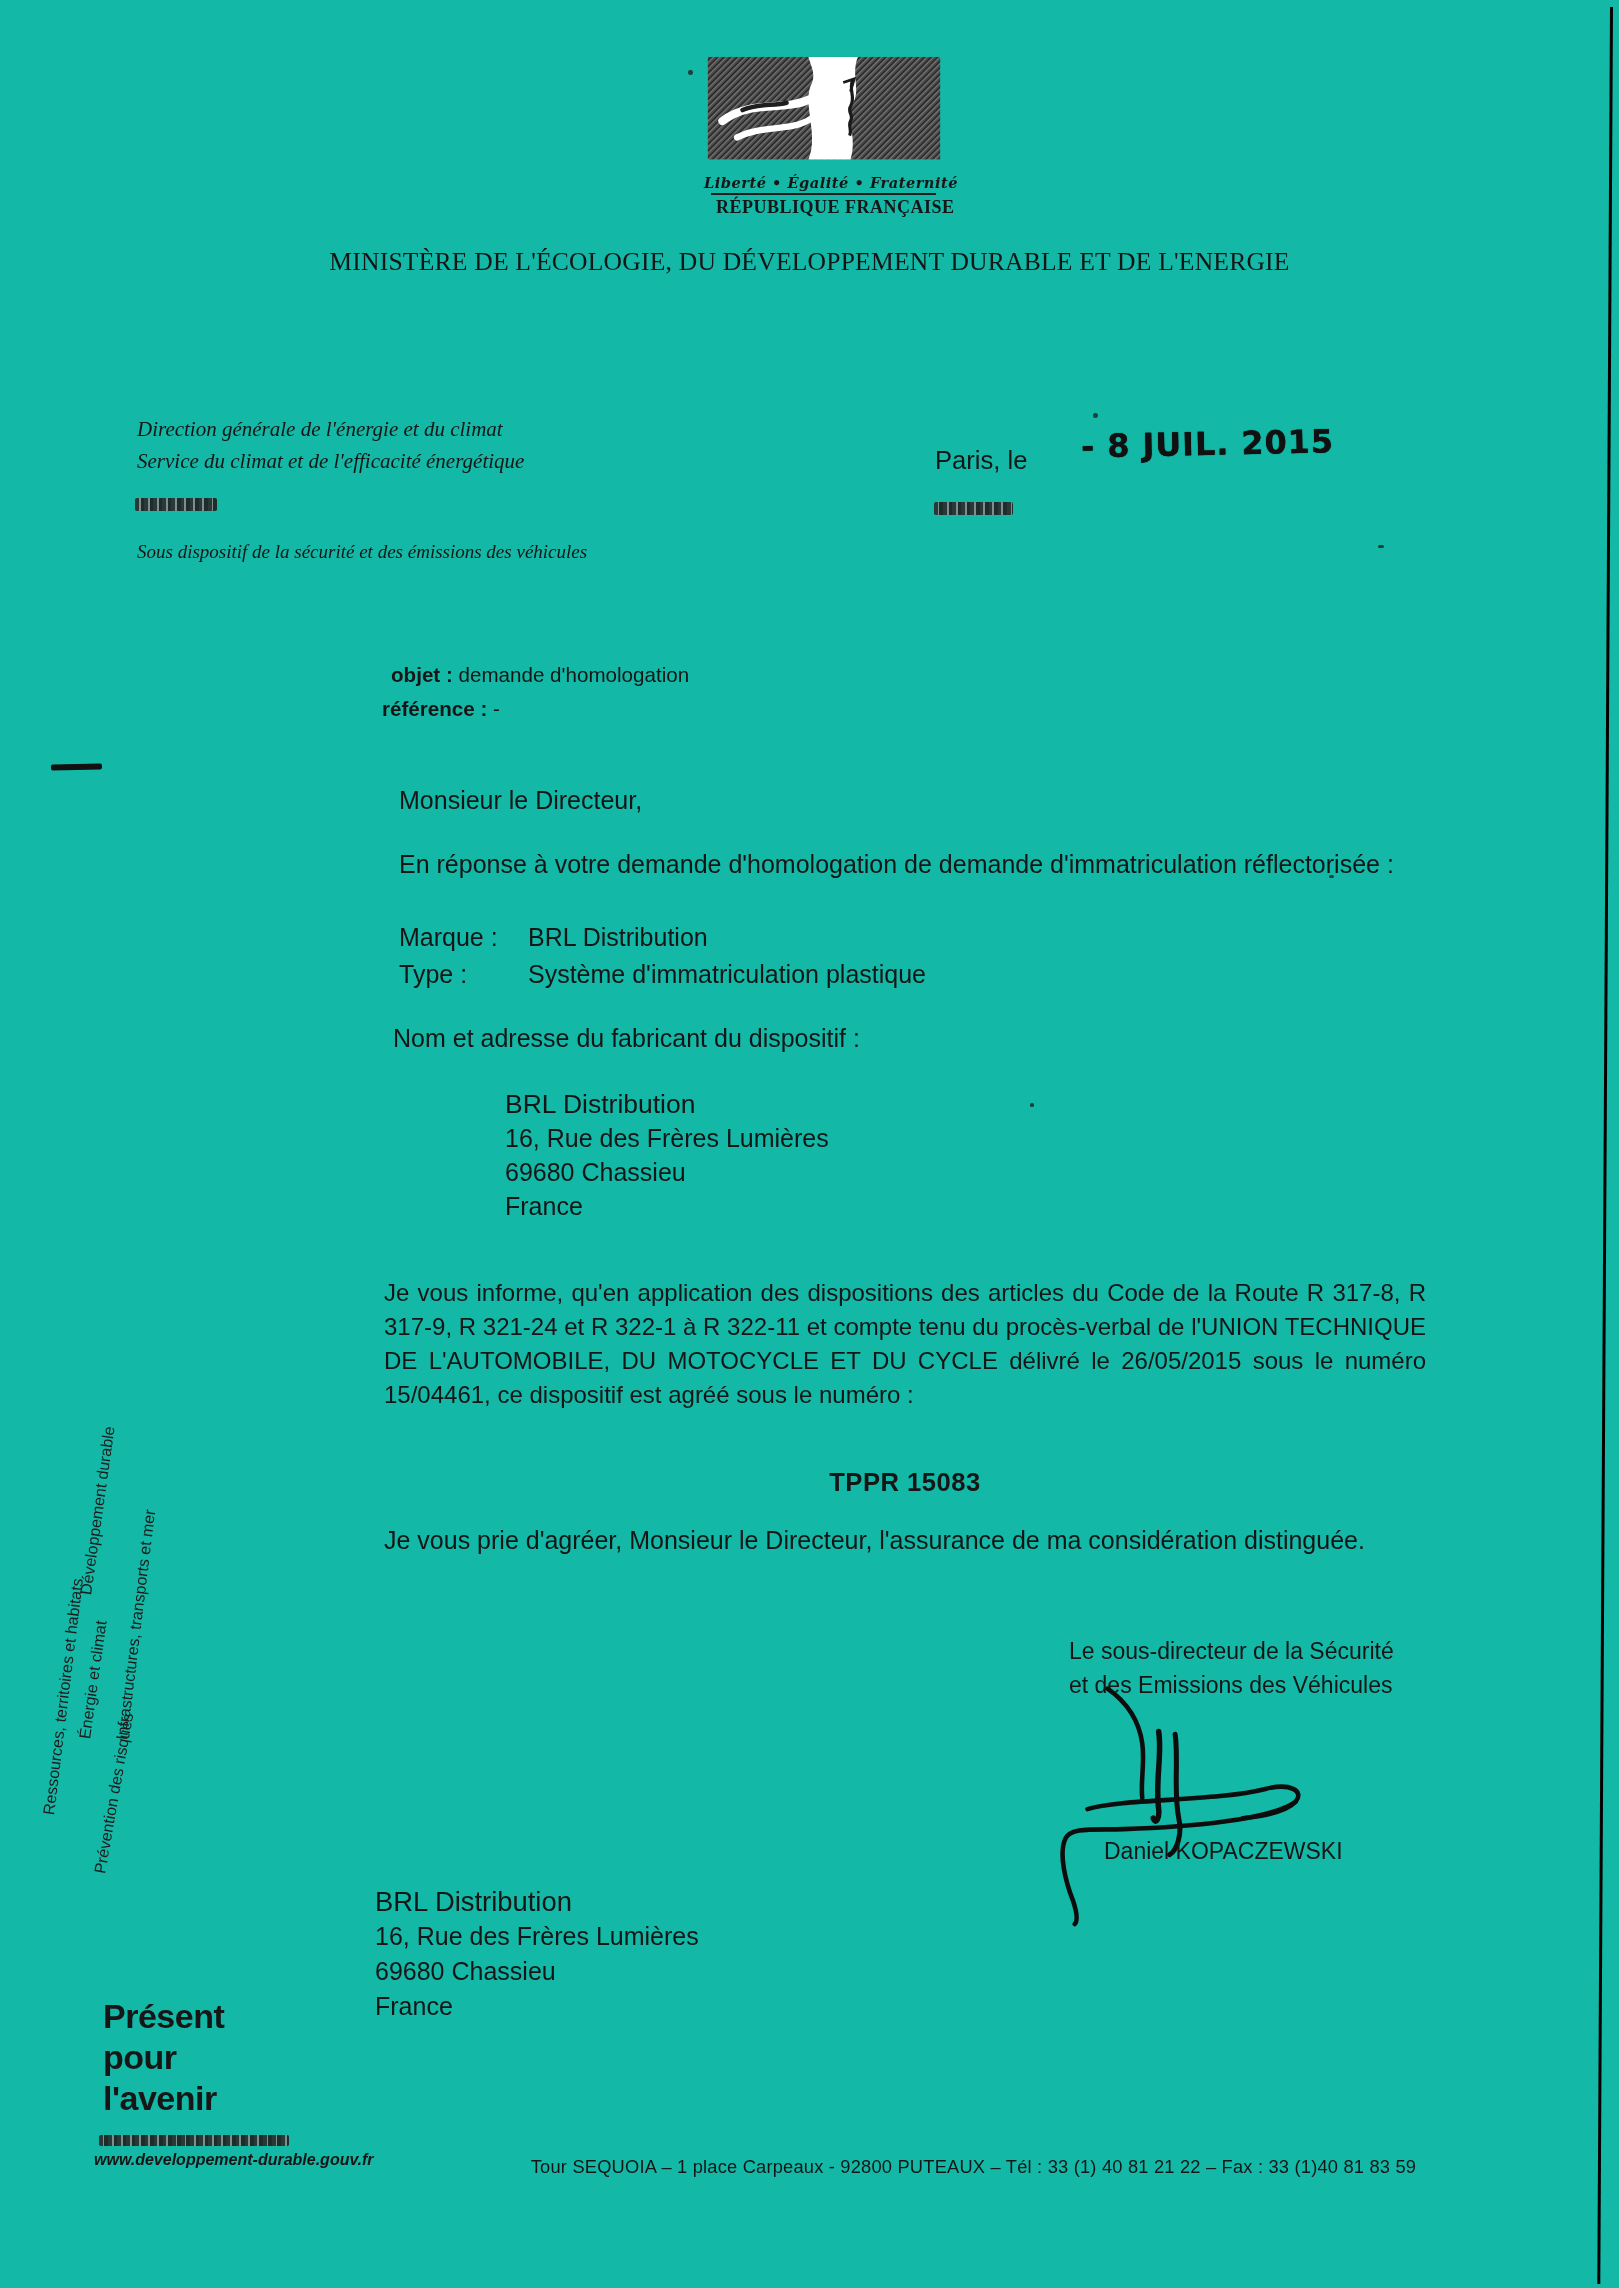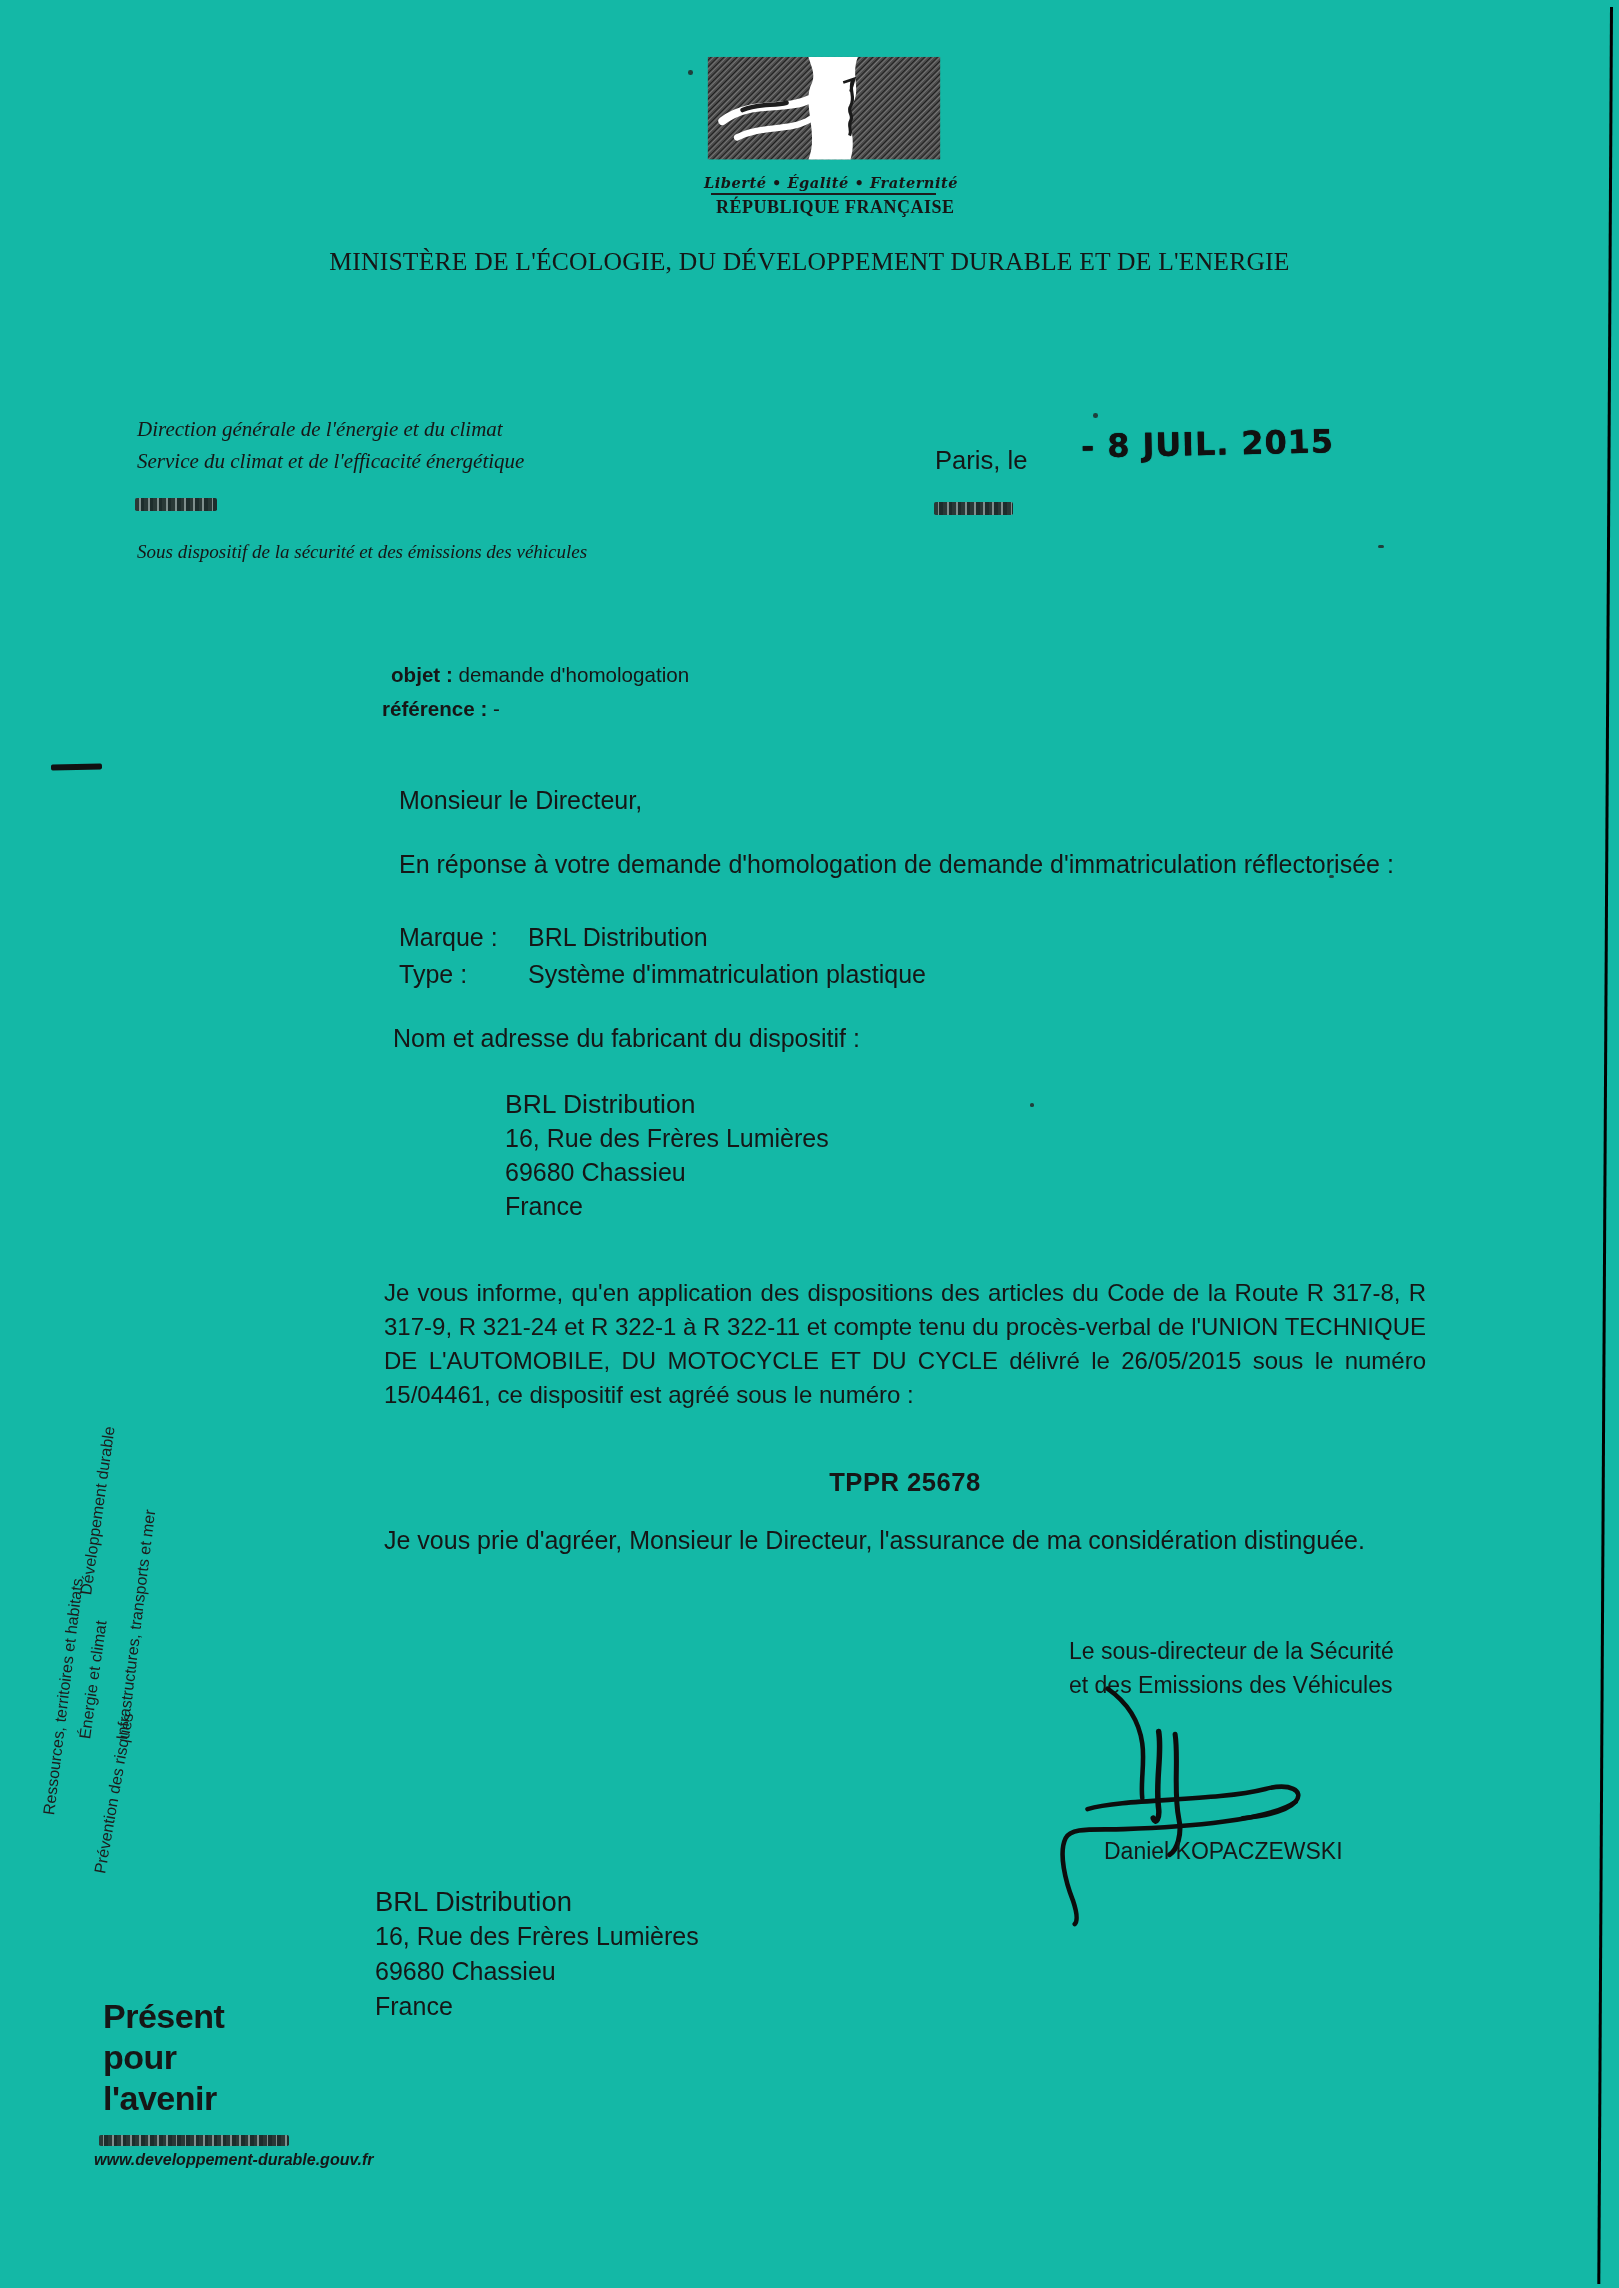--- a/index.html
+++ b/index.html
@@ -126,21 +126,21 @@
   <div class="abs body-text" style="left:393px;top:1024px;">Nom et adresse du fabricant du dispositif :</div>
 
   <div class="abs addr" style="left:505px;top:1087px;">
     <div class="first">BRL Distribution</div>
     <div>16, Rue des Frères Lumières</div>
     <div>69680 Chassieu</div>
     <div>France</div>
   </div>
 
   <div class="abs paragraph">Je vous informe, qu'en application des dispositions des articles du Code de la Route R 317-8, R 317-9, R 321-24 et R 322-1 à R 322-11 et compte tenu du procès-verbal de l'UNION TECHNIQUE DE L'AUTOMOBILE, DU MOTOCYCLE ET DU CYCLE délivré le 26/05/2015 sous le numéro 15/04461, ce dispositif est agréé sous le numéro :</div>
-  <div class="abs approval-number">TPPR 25678</div>
+  <div class="abs approval-number">TPPR 15083</div>
   <div class="abs body-text" style="left:384px;top:1526px;">Je vous prie d'agréer, Monsieur le Directeur, l'assurance de ma considération distinguée.</div>
 
   <div class="abs sig-title">
     <div>Le sous-directeur de la Sécurité</div>
     <div>et des Emissions des Véhicules</div>
   </div>
   <svg class="abs" style="left:1051px;top:1681px;" width="292" height="247" viewBox="0 0 320 270">
     <g stroke="#0d0d0d" fill="none" stroke-linecap="round">
       <path d="M62,8 C82,22 96,40 100,68 C103,88 98,110 100,128" stroke-width="5"></path>
       <path d="M118,55 C122,80 114,110 118,140 C119,150 115,158 112,150" stroke-width="6"></path>
@@ -164,20 +164,21 @@
   <div class="abs vtext" style="left:95px;top:1578px;transform:rotate(-82deg);">Développement durable</div>
   <div class="abs vtext" style="left:131px;top:1723px;transform:rotate(-83deg);">Infrastructures, transports et mer</div>
 
   <div class="abs slogan">
     <div>Présent</div>
     <div>pour</div>
     <div>l'avenir</div>
   </div>
   <div class="abs smudge" style="left:99px;top:2135px;width:190px;height:11px;"></div>
   <div class="abs website">www.developpement-durable.gouv.fr</div>
+  <div class="abs footer-line">Tour SEQUOIA – 1 place Carpeaux - 92800 PUTEAUX – Tél : 33 (1) 40 81 21 22 – Fax : 33 (1)40 81 83 59</div>
 
   <div class="abs speck" style="left:688px;top:70px;width:4.6px;height:4.6px;"></div>
   <div class="abs speck" style="left:1378px;top:545px;width:5.5px;height:2.7px;border-radius:1.8px;"></div>
   <div class="abs speck" style="left:1030px;top:1103px;width:3.7px;height:3.7px;"></div>
   <div class="abs speck" style="left:1329px;top:875px;width:4.6px;height:2.7px;border-radius:1.8px;"></div>
 
 </div>
 
 
 </body></html>

